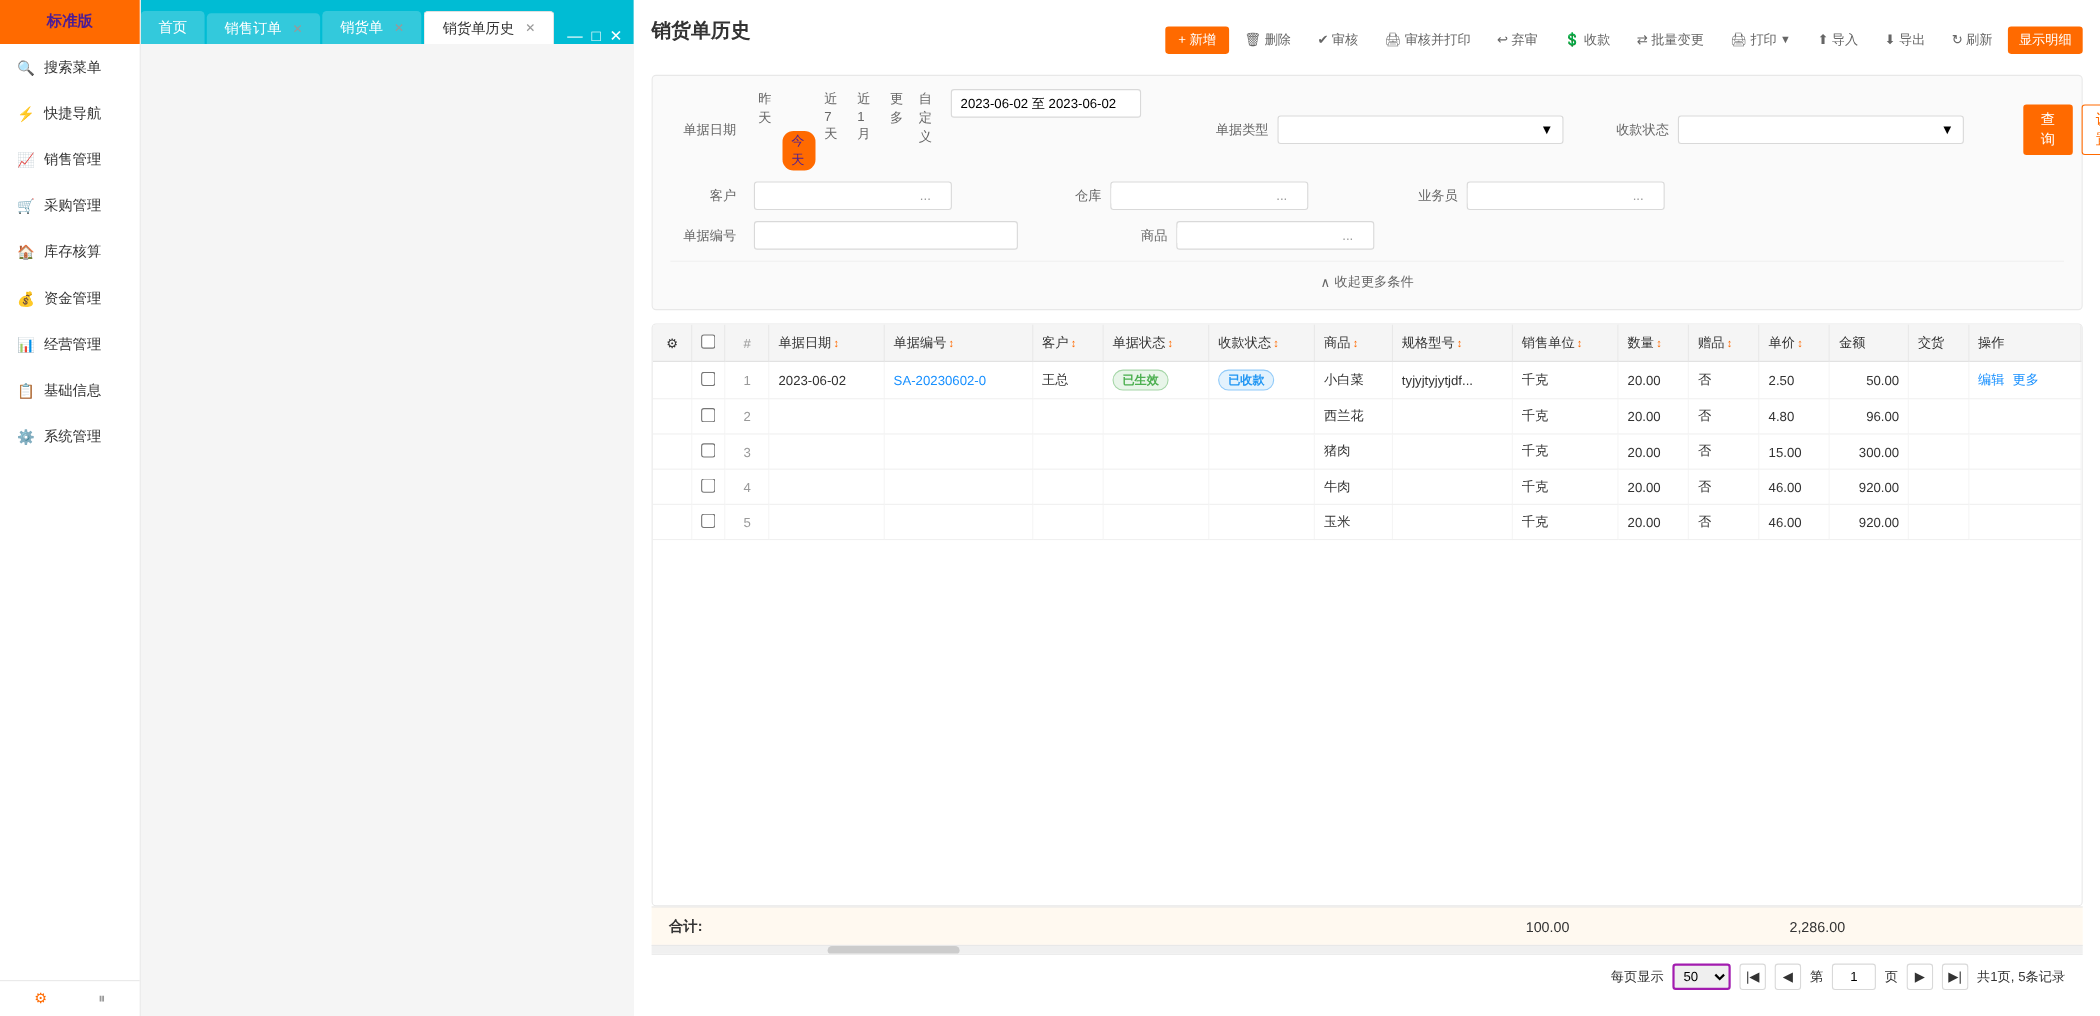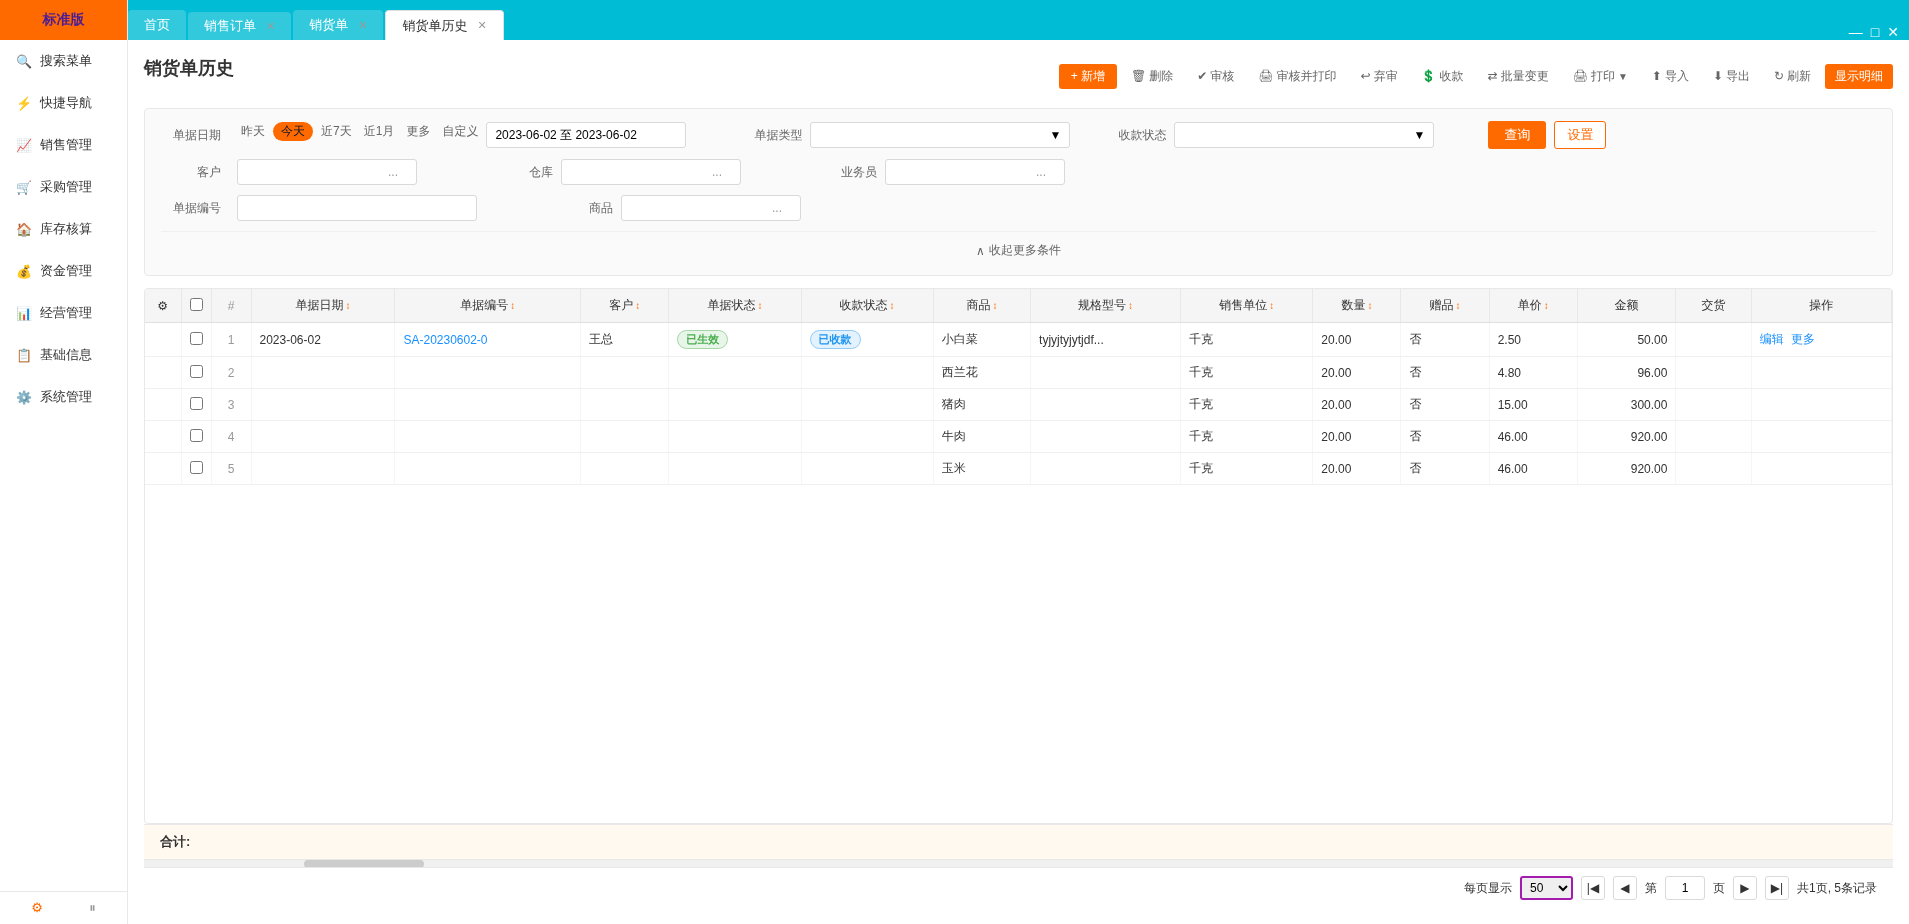--- a/index.html
+++ b/index.html
@@ -6,21 +6,21 @@
     body { font-family: 'Microsoft YaHei', Arial, sans-serif; font-size: 13px; background: #f5f5f5; display: flex; height: 924px; overflow: hidden; }
 
     
     .sidebar { width: 128px; background: #fff; border-right: 1px solid #e8e8e8; display: flex; flex-direction: column; height: 100%; }
     .sidebar-header { height: 40px; background: #ff6a00; display: flex; align-items: center; justify-content: center; color: #4c1d95; font-size: 14px; font-weight: bold; }
     .sidebar-item { display: flex; align-items: center; padding: 12px 16px; cursor: pointer; color: #333; font-size: 13px; gap: 8px; }
     .sidebar-item .icon { width: 16px; height: 16px; display: inline-flex; align-items: center; justify-content: center; }
     .sidebar-bottom { margin-top: auto; border-top: 1px solid #e8e8e8; padding: 8px; display: flex; justify-content: space-around; }
 
     
-    .main { flex: 1; display: flex; flex-direction: column; overflow: hidden; }
+    .main { flex: 1; display: flex; flex-direction: row; overflow: hidden; }
     .tab { padding: 0 16px; height: 32px; display: flex; align-items: center; gap: 6px; cursor: pointer; font-size: 13px; color: #666; border: 1px solid transparent; border-bottom: none; margin-right: 2px; background: #f0f0f0; border-radius: 4px 4px 0 0; }
     .tab.active { background: #fff; color: #333; border-color: #e0e0e0; border-bottom-color: #fff; z-index: 1; }
     .tab-close-btn { margin-left: 4px; cursor: pointer; color: #999; font-size: 11px; }
 
     
     .page-content { flex: 1; background: #fff; overflow-y: auto; padding: 16px; display: flex; flex-direction: column; }
     .page-title { font-size: 18px; font-weight: bold; color: #333; margin-bottom: 16px; }
 
     
     .toolbar { display: flex; align-items: center; gap: 4px; margin-bottom: 12px; flex-wrap: wrap; }
@@ -28,29 +28,29 @@
     .toolbar-btn.primary { background: #ff6a00; color: white; border-radius: 3px; padding: 4px 12px; }
 
     
     .filter-area { border: 1px solid #e8e8e8; border-radius: 4px; padding: 12px 16px; margin-bottom: 12px; background: #fafafa; }
     .filter-row { display: flex; align-items: center; gap: 16px; margin-bottom: 10px; }
     .filter-row:last-child { margin-bottom: 0; }
     .filter-label { color: #666; font-size: 12px; min-width: 60px; text-align: right; }
     .filter-input { border: 1px solid #d9d9d9; border-radius: 3px; padding: 3px 8px; font-size: 12px; width: 180px; height: 26px; }
     .date-shortcuts { display: flex; gap: 4px; align-items: flex-start; }
     .date-shortcut { font-size: 12px; color: #666; cursor: pointer; padding: 1px 4px; }
-    .date-shortcut.active { color: #0f172a; background: #ff6a00; border-radius: 10px; padding: 1px 8px; }
+    .date-shortcut.active { color: #4c1d95; background: #ff6a00; border-radius: 10px; padding: 1px 8px; margin-top: 38px; }
     .filter-select { border: 1px solid #d9d9d9; border-radius: 3px; padding: 3px 8px; font-size: 12px; width: 180px; height: 26px; display: flex; align-items: center; justify-content: space-between; cursor: pointer; background: white; }
     .filter-select-wide { width: 260px; }
     .filter-ellipsis { color: #999; cursor: pointer; font-size: 12px; }
     .collapse-btn { display: flex; align-items: center; justify-content: center; gap: 4px; color: #666; font-size: 12px; cursor: pointer; padding: 4px 0; }
 
     
     .data-table { width: 100%; border-collapse: collapse; font-size: 12px; }
-    .data-table th { background: #f5f5f5; padding: 8px 8px; text-align: center; border-bottom: 1px solid #e0e0e0; color: #333; font-weight: normal; white-space: nowrap; border-right: 1px solid #e8e8e8; }
+    .data-table th { background: #f5f5f5; padding: 8px 8px; text-align: left; border-bottom: 1px solid #e0e0e0; color: #333; font-weight: normal; white-space: nowrap; border-right: 1px solid #e8e8e8; }
     .data-table td { padding: 7px 8px; border-bottom: 1px solid #f0f0f0; color: #333; white-space: nowrap; border-right: 1px solid #f5f5f5; }
     .data-table .col-num { width: 40px; text-align: center; color: #999; }
     .data-table .col-checkbox { width: 30px; text-align: center; }
     .data-table .col-settings { width: 36px; text-align: center; }
     .data-table .col-amount { text-align: right; }
     .sort-icon { color: #ff6a00; font-size: 10px; margin-left: 2px; }
     .status-badge { display: inline-block; padding: 1px 8px; border-radius: 10px; font-size: 11px; font-weight: bold; }
     .status-active { background: #e8f5e9; color: #4caf50; border: 1px solid #a5d6a7; }
     .status-paid { background: #e3f2fd; color: #2196f3; border: 1px solid #90caf9; }
     .action-link { color: #1890ff; cursor: pointer; font-size: 12px; margin-right: 4px; }
@@ -425,20 +425,24 @@
             <td class="col-amount">920.00</td>
             <td></td>
             <td></td>
           </tr>
         </tbody>
       </table>
     </div>
 
     <div class="summary-row">
       <span class="summary-label">合计:</span>
+      <div style="flex: 1; display: flex; justify-content: flex-end; gap: 200px; padding-right: 200px;">
+        <span>100.00</span>
+        <span>2,286.00</span>
+      </div>
     </div>
 
     <div class="scrollbar-area">
       <div class="scrollbar-thumb"></div>
     </div>
 
     <div class="pagination">
       <span>每页显示</span>
       <select class="page-size-select">
         <option value="50">50</option>

